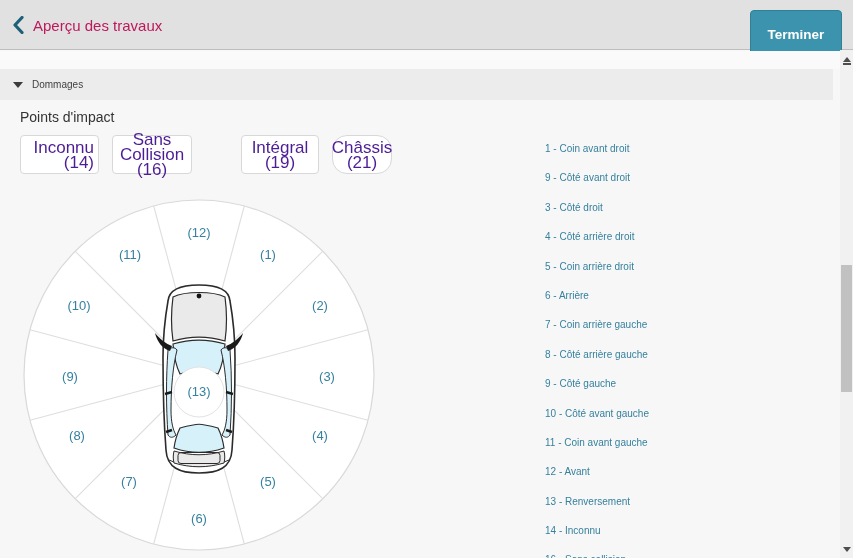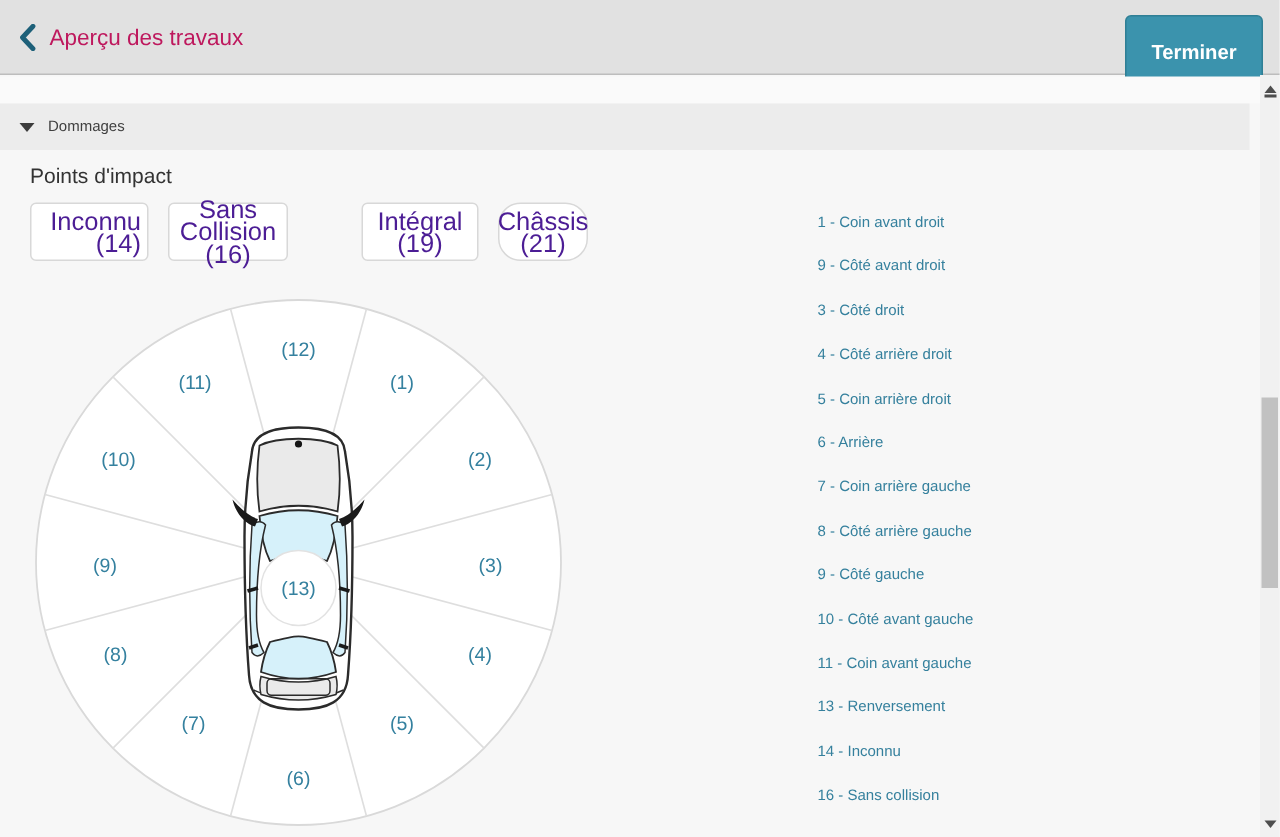--- a/index.html
+++ b/index.html
@@ -196,20 +196,21 @@
   <div class="impact-item">9 - Côté avant droit</div>
   <div class="impact-item">3 - Côté droit</div>
   <div class="impact-item">4 - Côté arrière droit</div>
   <div class="impact-item">5 - Coin arrière droit</div>
   <div class="impact-item">6 - Arrière</div>
   <div class="impact-item">7 - Coin arrière gauche</div>
   <div class="impact-item">8 - Côté arrière gauche</div>
   <div class="impact-item">9 - Côté gauche</div>
   <div class="impact-item">10 - Côté avant gauche</div>
   <div class="impact-item">11 - Coin avant gauche</div>
+  <div class="impact-item">12 - Avant</div>
   <div class="impact-item">13 - Renversement</div>
   <div class="impact-item">14 - Inconnu</div>
   <div class="impact-item">16 - Sans collision</div>
 </div>
 
 <div class="scrollbar">
   <div class="sb-up">
     <div class="tri"></div>
       <div class="base"></div>
   </div>

